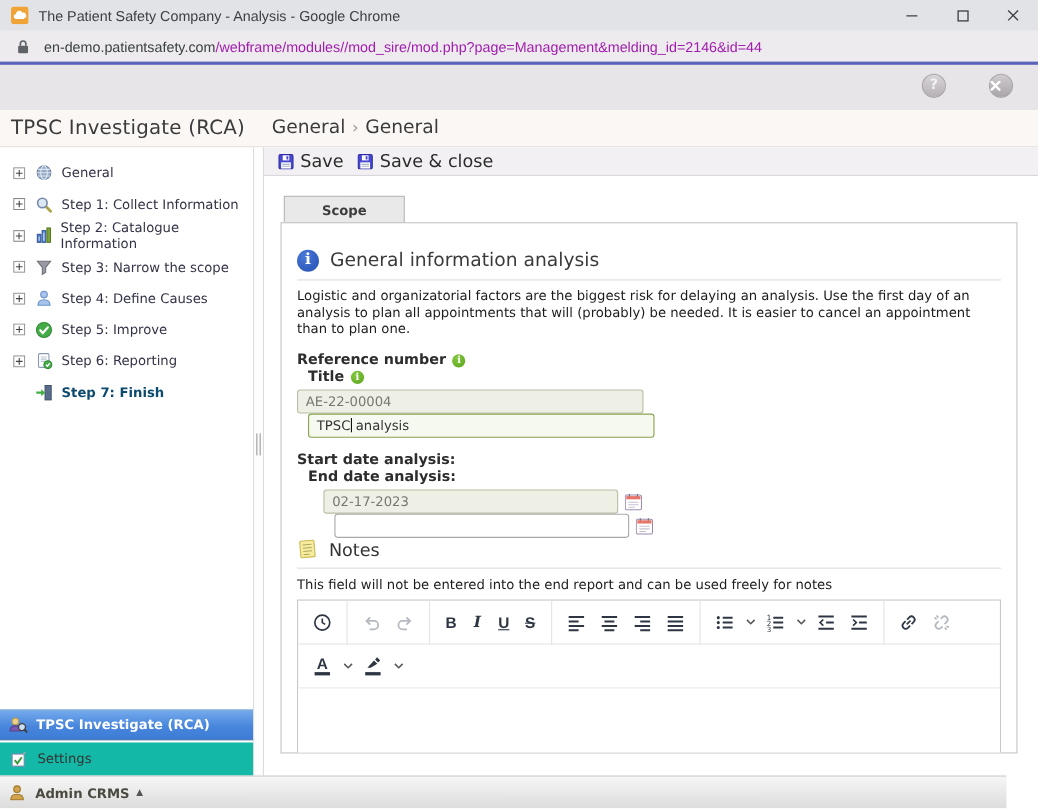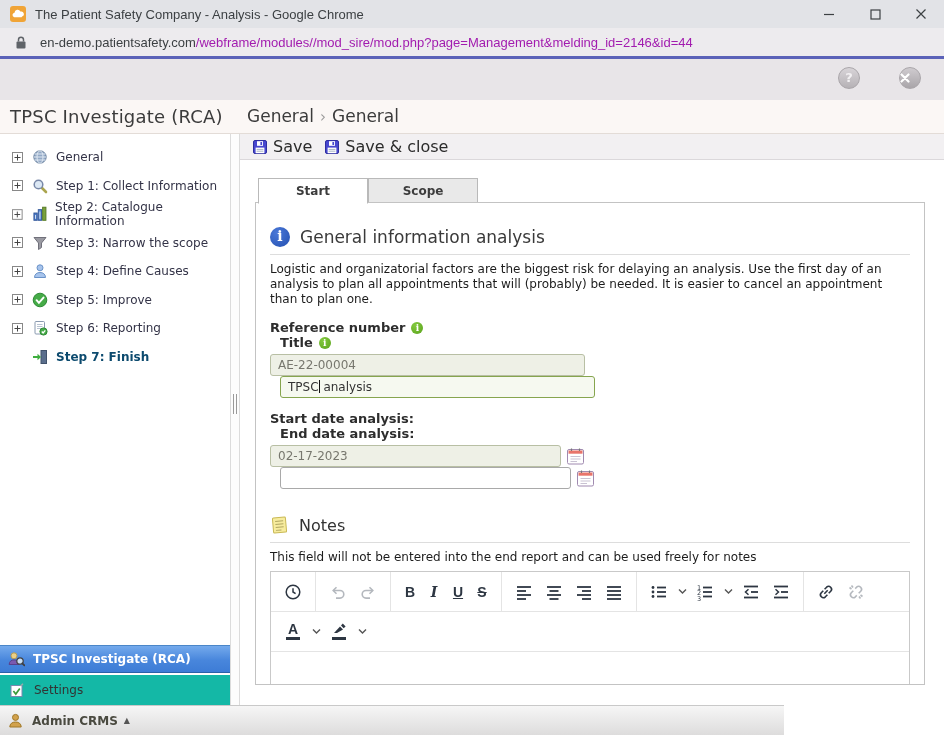--- a/index.html
+++ b/index.html
@@ -55,21 +55,21 @@
   .settings-row { position:absolute; left:0; top:541px; width:230px; height:30px; display:flex; align-items:center; background:#14b8a6; }
   .settings-row .s-icon { margin-left:10px; }
   .settings-row .s-label { margin-left:10px; font-size:12px; color:#333; }
 
   .splitter { position:absolute; left:230px; top:134px; width:10px; height:571px; background:#fdfdfd;
     border-left:1px solid #dcdcdc; border-right:1px solid #dcdcdc; }
   .grip { position:absolute; left:2px; top:260px; width:4px; height:20px;
     border-left:1px solid #9a9a9a; border-right:1px solid #9a9a9a; }
 
   
-  .bottom-bar { position:absolute; left:0; top:705px; width:784px; height:30px;
+  .bottom-bar { position:absolute; left:0; top:705px; width:915px; height:30px;
     background:linear-gradient(#f6f6f6,#dddcdc); border-top:1px solid #c9c9c9; display:flex; align-items:center; }
   .bottom-bar .u-icon { margin-left:8px; }
   .bottom-bar .u-label { margin-left:9px; font-size:12px; color:#4a4a40; font-weight:600; }
   .bottom-bar .u-arrow { margin-left:6px; font-size:8px; color:#555; }
 
   
   .main { position:absolute; left:240px; top:134px; width:704px; height:571px; background:#fff; }
   .main-toolbar { position:absolute; left:0; top:0; width:704px; height:26px; background:#f2f0f2; border-bottom:1px solid #dbd8db;
     display:flex; align-items:center; }
   .tb-btn { display:flex; align-items:center; margin-left:13px; font-size:16px; color:#2b2b2b; }
@@ -95,26 +95,26 @@
   .col { width:315px; }
   .col + .col { margin-left:10px; }
   .f-label { font-size:13px; font-weight:bold; color:#2d2d2d; display:flex; align-items:center; }
   .info-green { margin-left:6px; width:12px; height:12px; border-radius:50%; background:radial-gradient(circle at 35% 30%,#83c93e,#5aa31c);
     color:#fff; font-weight:bold; font-size:9px; text-align:center; line-height:12px; font-family:"DejaVu Serif",serif; }
   .field { height:22px; border-radius:3px; font-size:12px; line-height:20px; padding:0 7px; white-space:pre; }
   .field.disabled { background:#eef0e6; border:1px solid #b8bfa4; color:#77776e; }
   .field.focused { background:#f6f9f0; border:1px solid #86a54e; color:#333; }
   .field.empty { background:#fff; border:1px solid #a9a9a9; }
   .field.w-full { width:315px; }
-  .field.w-date { width:291px; }
+  .field.w-date { width:291px;margin-left:24px; }
   .caret { display:inline-block; width:1px; height:13px; background:#111; vertical-align:-2px; }
   .date-wrap { display:flex; align-items:center; }
   .cal-btn { margin-left:6px; width:18px; height:17px; }
 
-  .notes-head { margin-top:26px; display:flex; align-items:center; }
+  .notes-head { display:flex; align-items:center; }
   .notes-title { margin-left:9px; font-size:16px; color:#333; }
 
   
   .rte { margin-top:6px; border:1px solid #c9c9c9; width:640px; }
   .rte-row { height:40px; display:flex; align-items:center; border-bottom:1px solid #e4e4e4; }
   .rte-group { height:40px; display:flex; align-items:center; padding:0 7px; }
   .rte-group + .rte-group { border-left:1px solid #e4e4e4; }
   .rte-btn { width:30px; height:30px; display:flex; align-items:center; justify-content:center; background:none; border:none; }
   .rte-btn.narrow { width:24px; }
   .rte-btn .glyph { font-size:14px; font-weight:bold; color:#2d3642; }
@@ -344,21 +344,20 @@
             <rect x="7.4" y="2" width="1.7" height="3" fill="#4747cf"></rect>
             <rect x="2.6" y="7.6" width="8.8" height="5.6" fill="#fff"></rect>
             <line x1="3.6" y1="9.4" x2="10.4" y2="9.4" stroke="#a9b4c4"></line>
             <line x1="3.6" y1="11.2" x2="10.4" y2="11.2" stroke="#a9b4c4"></line>
           </svg>
         <span>Save &amp; close</span>
       </div>
     </div>
 
     <div class="tabs">
-      <div class="tab active">Start</div>
       <div class="tab">Scope</div>
     </div>
 
     <div class="panel">
 
       <div class="section-head">
         <div class="info-blue">i</div>
         <div class="section-title">General information analysis</div>
       </div>
       <hr class="rule">

